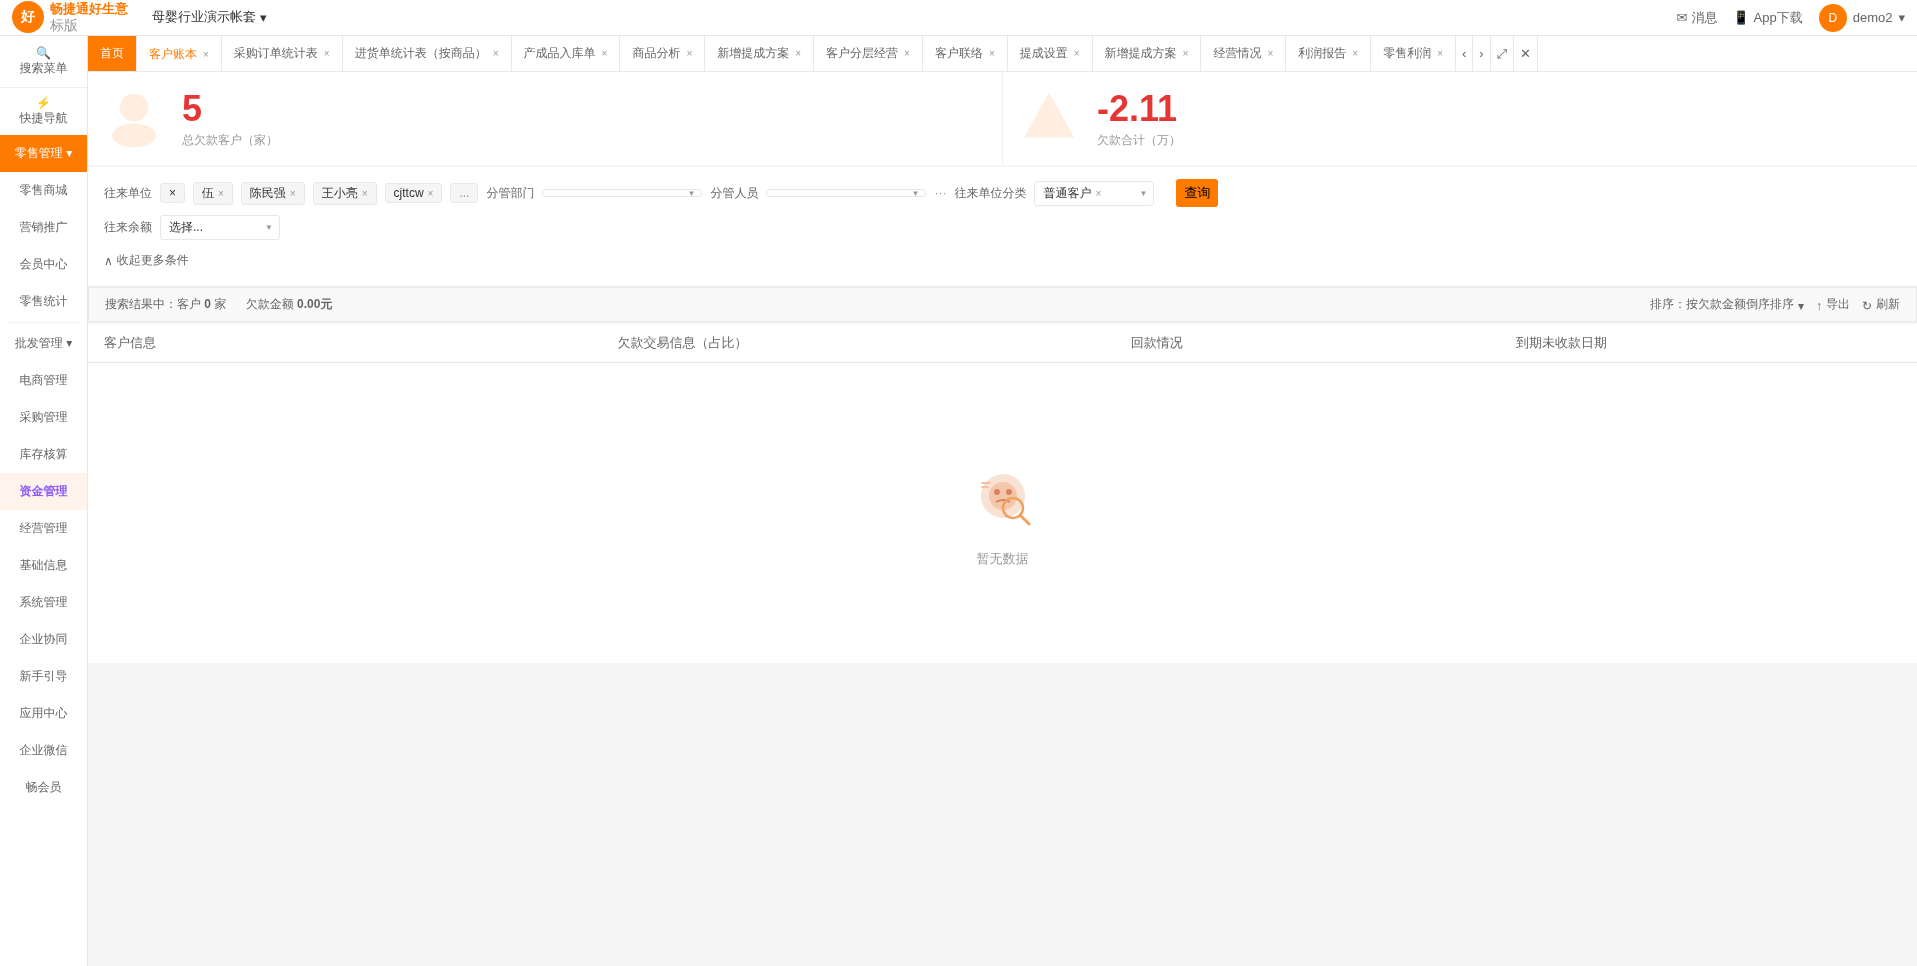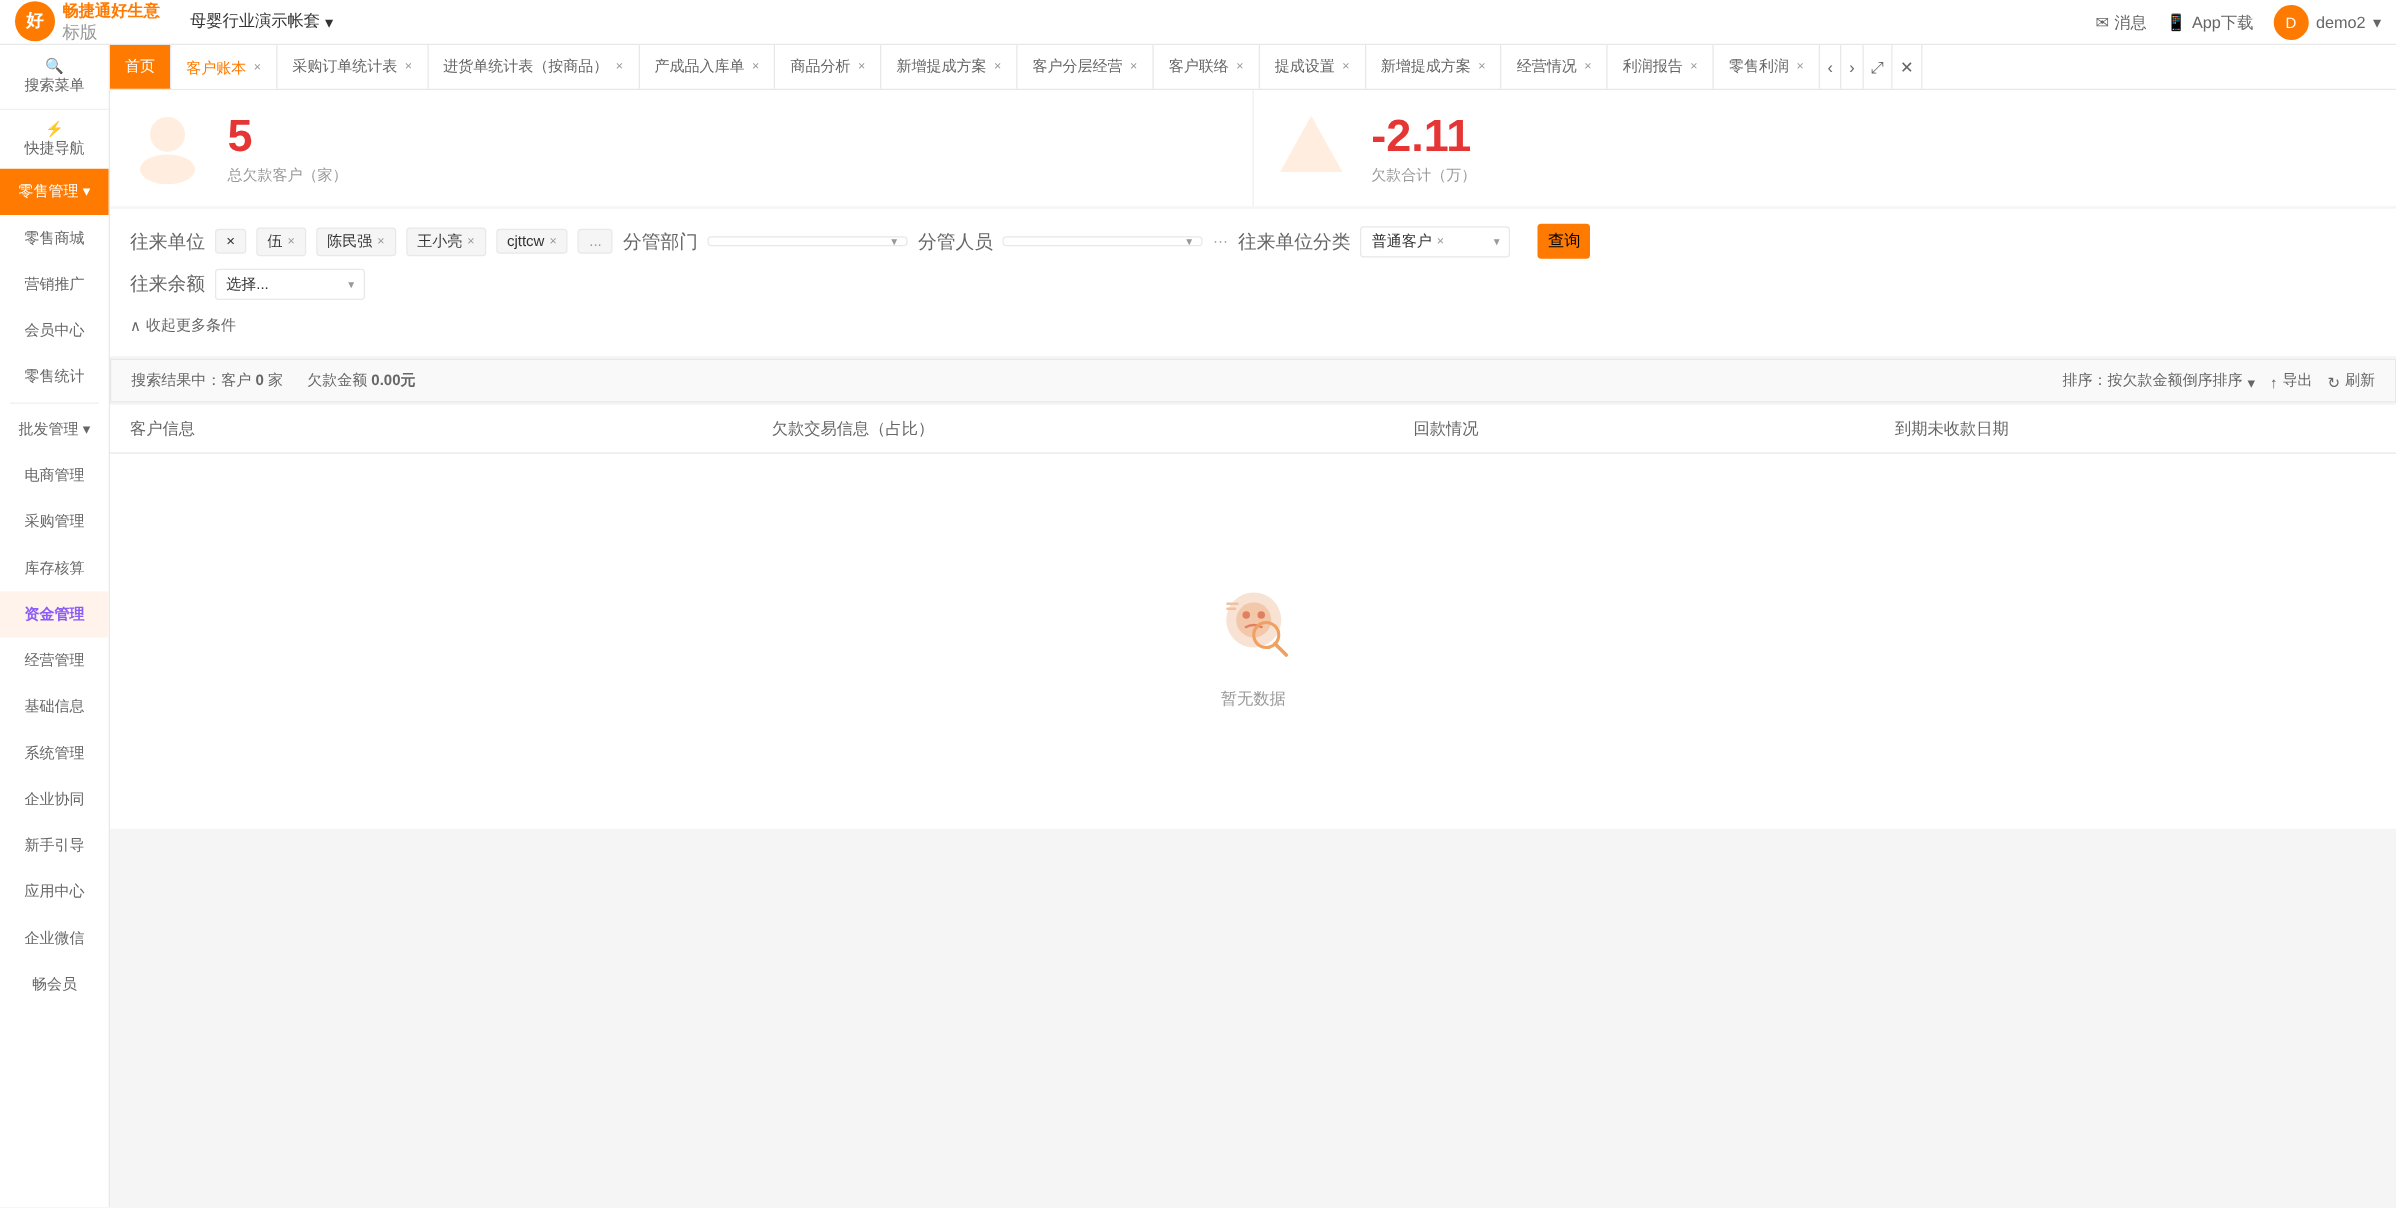--- a/index.html
+++ b/index.html
@@ -47,21 +47,21 @@
     .stat-number { font-size: 36px; font-weight: bold; }
     .stat-number.red { color: #e63535; }
     .stat-number.dark { color: #333; }
     .stat-label { font-size: 12px; color: #999; margin-top: 2px; }
     .help-links { display: flex; align-items: center; gap: 12px; font-size: 12px; color: #666; position: absolute; right: 16px; top: 12px; }
     .help-links span { cursor: pointer; color: #ff7a00; }
 
     
     .filter-area { background: #fff; padding: 12px 16px; margin-bottom: 2px; }
     .filter-row { display: flex; align-items: center; gap: 8px; margin-bottom: 8px; flex-wrap: wrap; }
-    .filter-label { font-size: 15px; color: #666; white-space: nowrap; }
+    .filter-label { font-size: 12px; color: #666; white-space: nowrap; }
     .filter-tag { display: flex; align-items: center; gap: 4px; background: #f5f5f5; border: 1px solid #e8e8e8; border-radius: 3px; padding: 2px 8px; font-size: 12px; cursor: pointer; }
     .filter-tag .x { color: #999; font-size: 10px; cursor: pointer; }
     .filter-tag .more { color: #999; }
     .select-wrapper { position: relative; display: inline-flex; align-items: center; border: 1px solid #e8e8e8; border-radius: 3px; padding: 3px 24px 3px 8px; font-size: 12px; background: white; cursor: pointer; min-width: 100px; }
     .select-wrapper::after { content: '▼'; position: absolute; right: 6px; font-size: 8px; color: #999; }
     .collapse-btn { font-size: 12px; color: #666; cursor: pointer; display: flex; align-items: center; gap: 4px; }
 
     
     .results-bar { background: #f9f9f9; border: 1px solid #e8e8e8; padding: 8px 16px; display: flex; align-items: center; justify-content: space-between; margin: 0 0 2px 0; }
     .results-info { font-size: 12px; color: #666; }

